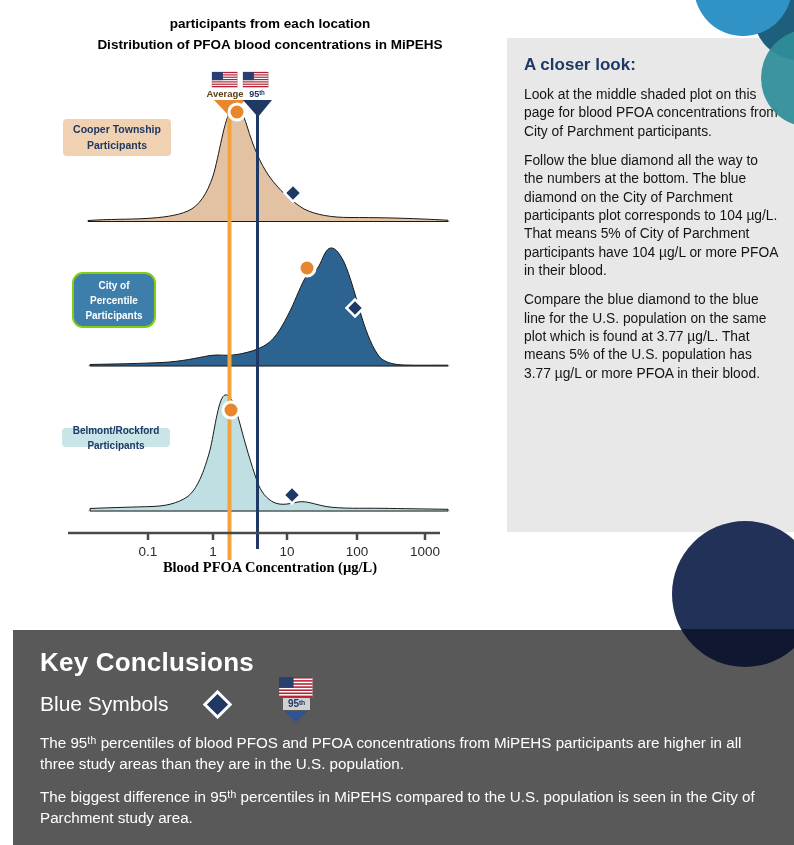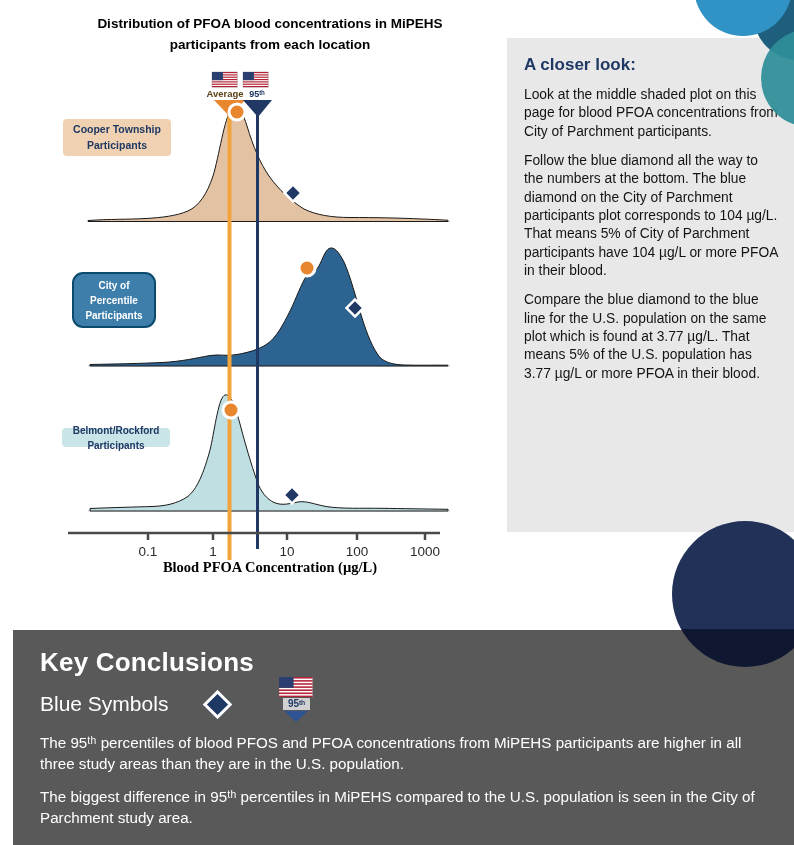--- a/index.html
+++ b/index.html
@@ -11,21 +11,21 @@
   #c-teal{left:761px;top:29px;width:98px;height:98px;background:#2E8D99;opacity:.93;z-index:4;}
   #c-navy{left:672px;top:521px;width:146px;height:146px;z-index:6;
           background:linear-gradient(#223158 74%,#0F1830 74%);}
   .chart-title{position:absolute;left:60px;top:14px;width:420px;text-align:center;
                font-weight:bold;font-size:13.5px;color:#000;line-height:1.55;z-index:2;}
   #chart-svg{position:absolute;left:60px;top:60px;z-index:2;}
   .grp{position:absolute;border-radius:4px;display:flex;flex-direction:column;justify-content:center;
        text-align:center;font-weight:bold;line-height:1.5;z-index:3;}
   #grp-cooper{left:63px;top:119px;width:108px;height:37px;background:#F0D2B2;color:#1F3864;font-size:10.5px;}
   #grp-parchment{left:72px;top:272px;width:80px;height:52px;background:#3D7EAB;color:#fff;
-                 border:2px solid #0c4a6e;font-size:10px;border-radius:11px;}
+                 border:2px solid #84cc16;font-size:10px;border-radius:11px;}
   #grp-belmont{left:62px;top:428px;width:108px;height:19px;background:#C9E5E8;color:#1F3864;font-size:10px;}
   .xaxis-title{position:absolute;left:60px;top:559px;width:420px;text-align:center;
                font-weight:bold;font-size:14.5px;color:#000;z-index:2;font-family:Liberation Serif, serif;}
   .sidebar{position:absolute;left:507px;top:38px;width:287px;height:494px;background:#E9E8E8;
            box-sizing:border-box;padding:13px 14px 16px 17px;z-index:1;}
   .sidebar h2{font-size:17px;color:#1F3864;margin:4px 0 11px;}
   .sidebar p{font-size:13.8px;line-height:1.33;margin:0 0 11px;color:#141414;}
   .sidebar p.bold{font-weight:bold;color:#000;}
   .conclusions{position:absolute;left:13px;top:630px;width:781px;height:215px;background:#595959;
                box-sizing:border-box;padding:17px 32px 8px 27px;z-index:5;}
@@ -44,22 +44,22 @@
 </head>
 <body>
 
 <div class="page">
 
   <div class="circ" id="c-dark"></div>
   <div class="circ" id="c-blue"></div>
   <div class="circ" id="c-teal"></div>
 
   <div class="chart-title">
+    <div>participants from each location</div>
     <div>Distribution of PFOA blood concentrations in MiPEHS</div>
-    <div>participants from each location</div>
   </div>
 
   <svg id="chart-svg" width="420" height="545" viewBox="0 0 420 545">
     <defs>
       <g id="usflag">
         <rect width="30" height="18" fill="#ffffff" stroke="#9a9a9a" stroke-width="0.6"></rect>
         <rect y="0" width="30" height="1.39" fill="#B22234"></rect>
         <rect y="2.77" width="30" height="1.39" fill="#B22234"></rect>
         <rect y="5.54" width="30" height="1.39" fill="#B22234"></rect>
         <rect y="8.31" width="30" height="1.39" fill="#B22234"></rect>

